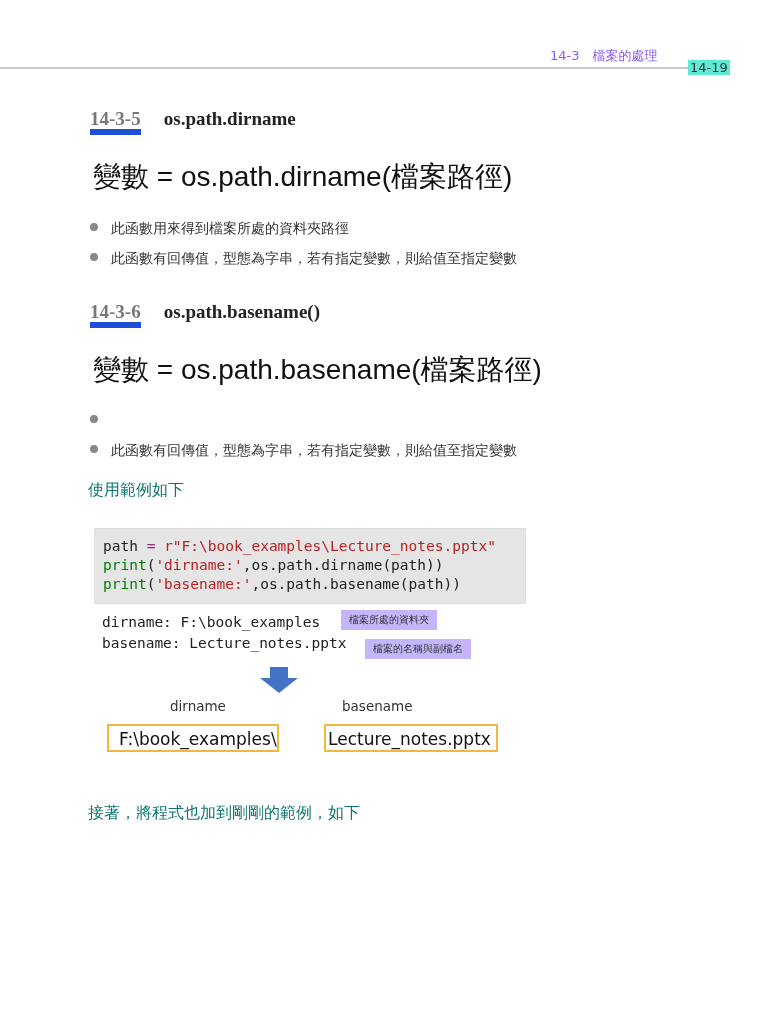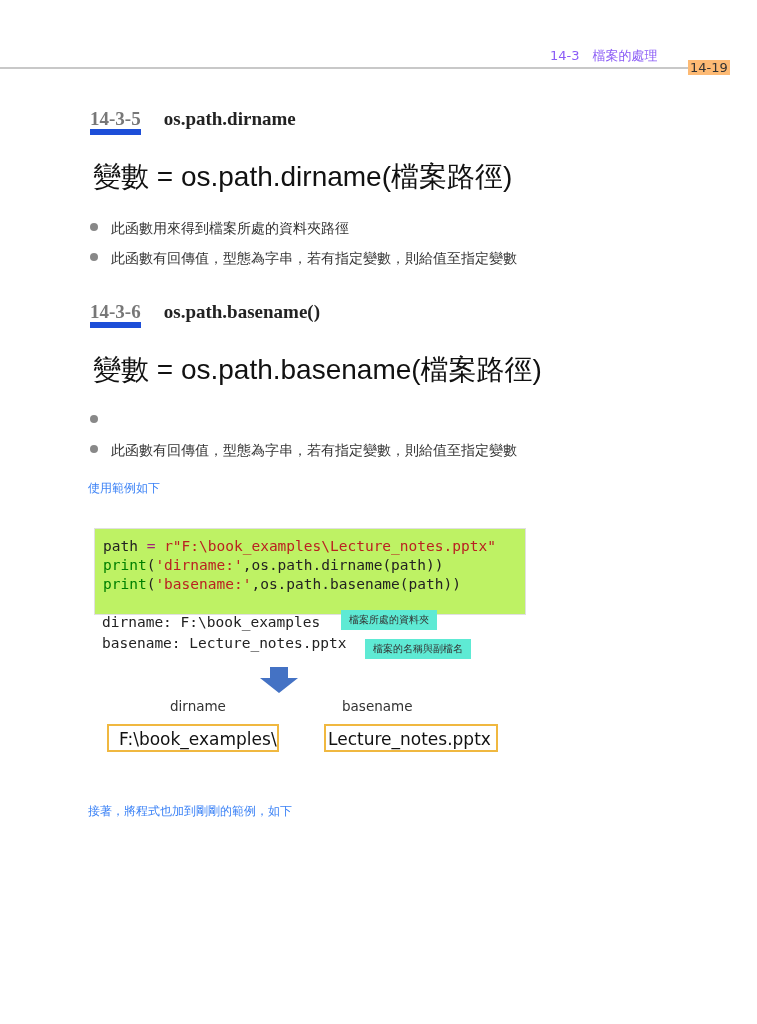--- a/index.html
+++ b/index.html
@@ -1,33 +1,33 @@
 <!DOCTYPE html>
 <html><head>
   <meta charset="utf-8">
   <style>
     html, body { margin:0; padding:0; background:#ffffff; }
     body { width:757px; height:1024px; position:relative; overflow:hidden; font-family:"DejaVu Sans", sans-serif; color:#222; }
     .abs { position:absolute; }
     .header-rule { left:0; top:67px; width:720px; height:0; border-top:2px solid #c8c8c8; }
     .header-chapter { left:550px; top:47px; font-size:13px; color:#8b5cf6; white-space:nowrap; }
-    .header-page { left:688px; top:60px; font-size:13px; color:#333; background:#fdba74; padding:0 2px; }
+    .header-page { left:688px; top:60px; font-size:13px; color:#333; background:#5eead4; padding:0 2px; }
     .sec-num { font-family:"Liberation Serif", serif; font-weight:bold; font-size:19px; color:#777; border-bottom:6px solid #1d4ed8; padding-bottom:0; line-height:22px; }
     .sec-title { font-family:"Liberation Serif", serif; font-weight:bold; font-size:19px; color:#222; line-height:22px; }
     .syntax { font-family:"Liberation Sans", sans-serif; font-size:28px; color:#111; white-space:nowrap; }
     .bullet { font-size:14px; color:#333; white-space:nowrap; }
     .bullet .dot { display:inline-block; width:8px; height:8px; border-radius:50%; background:#888; margin-right:13px; vertical-align:middle; position:relative; top:-2px; }
-    .para { font-size:12px; color:#3b82f6; white-space:nowrap;text-align:right; }
-    .code-box { left:94px; top:528px; width:432px; height:87px; background:#bef264; border:1px solid #e0e0e0; box-sizing:border-box; }
+    .para { font-size:16px; color:#0f766e; white-space:nowrap;text-align:right; }
+    .code-box { left:94px; top:528px; width:432px; height:76px; background:#e5e5e5; border:1px solid #e0e0e0; box-sizing:border-box; }
     .code-line { font-family:"DejaVu Sans Mono", monospace; font-size:14.5px; line-height:19px; white-space:pre; color:#222; }
     .kw-op { color:#a2227a; }
     .str { color:#ba2121; }
     .fn { color:#008000; }
     .out-line { font-family:"DejaVu Sans Mono", monospace; font-size:14.5px; color:#222; white-space:pre; }
-    .note { background:#5eead4; font-size:10px; color:#333; padding:3px 8px; white-space:nowrap; }
+    .note { background:#c4b5fd; font-size:10px; color:#333; padding:3px 8px; white-space:nowrap; }
     .arrow { left:260px; top:667px; width:38px; height:26px; }
     .lbl { font-family:"DejaVu Sans", sans-serif; font-size:13.5px; color:#333; }
     .pathbox { border:2px solid #f0b840; font-family:"DejaVu Sans", sans-serif; font-size:17px; color:#111; height:28px; line-height:27px; box-sizing:border-box; white-space:nowrap; overflow:hidden; }
   </style>
 </head>
 <body>
 
 <div class="abs header-rule"></div>
 <div class="abs header-chapter">14-3　檔案的處理</div>
 <div class="abs header-page">14-19</div>

